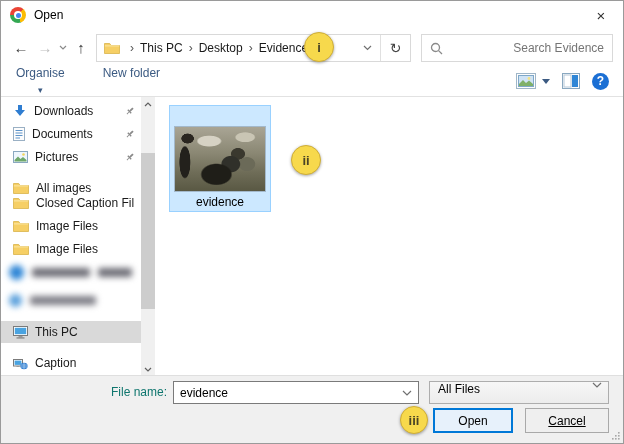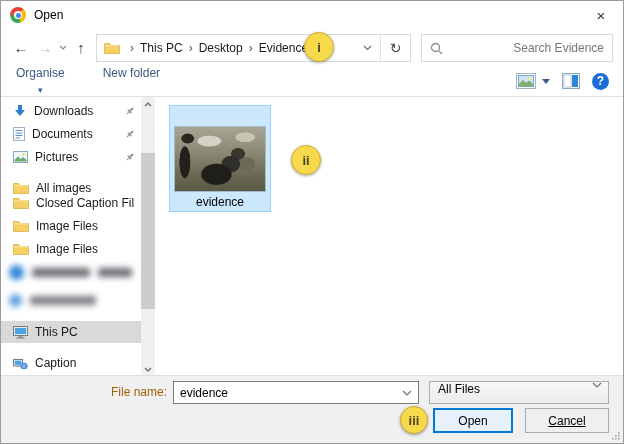--- a/index.html
+++ b/index.html
@@ -79,21 +79,21 @@
       radial-gradient(12px 10px at 70% 42%, #3a382e 0 55%, transparent 62%),
       radial-gradient(22px 10px at 38% 22%, #d6d2c4 0 50%, transparent 58%),
       radial-gradient(18px 9px at 78% 16%, #c9c5b4 0 50%, transparent 58%),
       linear-gradient(180deg, #a9a595 0%, #8b8874 40%, #6e6c57 72%, #595843 100%);
   }
   .tile-label { margin-top:4px; color:#000; }
   
   .footer { position:absolute; left:0; right:0; bottom:0; height:68px; background:#f0f0f0;
     border-top:1px solid #dfdfdf; }
   .fn-label { position:absolute; left:0; top:5px; width:166px; height:23px; line-height:23px;
-    text-align:right; color:#a16207; }
+    text-align:right; color:#0f766e; }
   .fn-input-wrap { position:absolute; left:172px; top:5px; width:246px; height:23px; background:#fff;
     border:1px solid #7a7a7a; display:flex; align-items:center; }
   .fn-input-wrap input { border:none; outline:none; flex:1; padding:0 6px; font-size:12px;
     font-family:"Liberation Sans","DejaVu Sans",sans-serif; color:#000; min-width:0; }
   .fn-combo-chev { width:22px; display:flex; justify-content:center; }
   .type-combo { position:absolute; left:428px; top:5px; width:180px; height:23px;
     background:linear-gradient(#f7f7f7,#ececec); border:1px solid #adadad; display:flex;
     padding-left:8px; color:#000; }
   .type-combo .fn-combo-chev { margin-left:auto; }
   .btn { position:absolute; top:32px; height:25px; display:flex; align-items:center;

